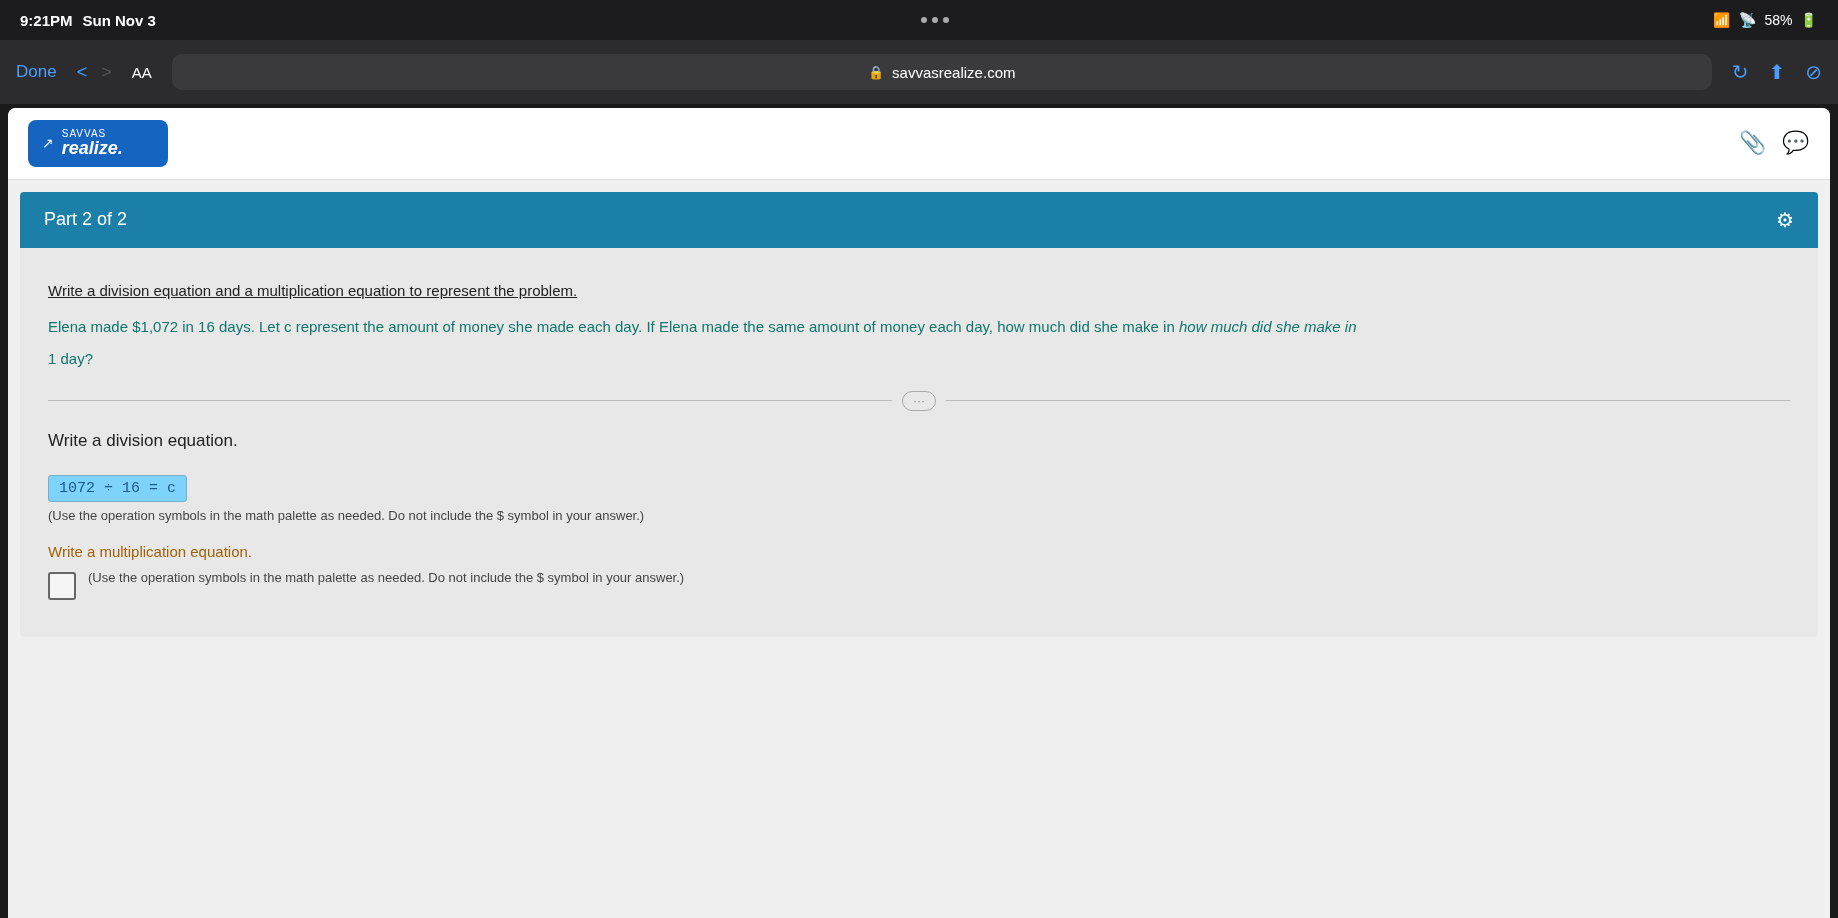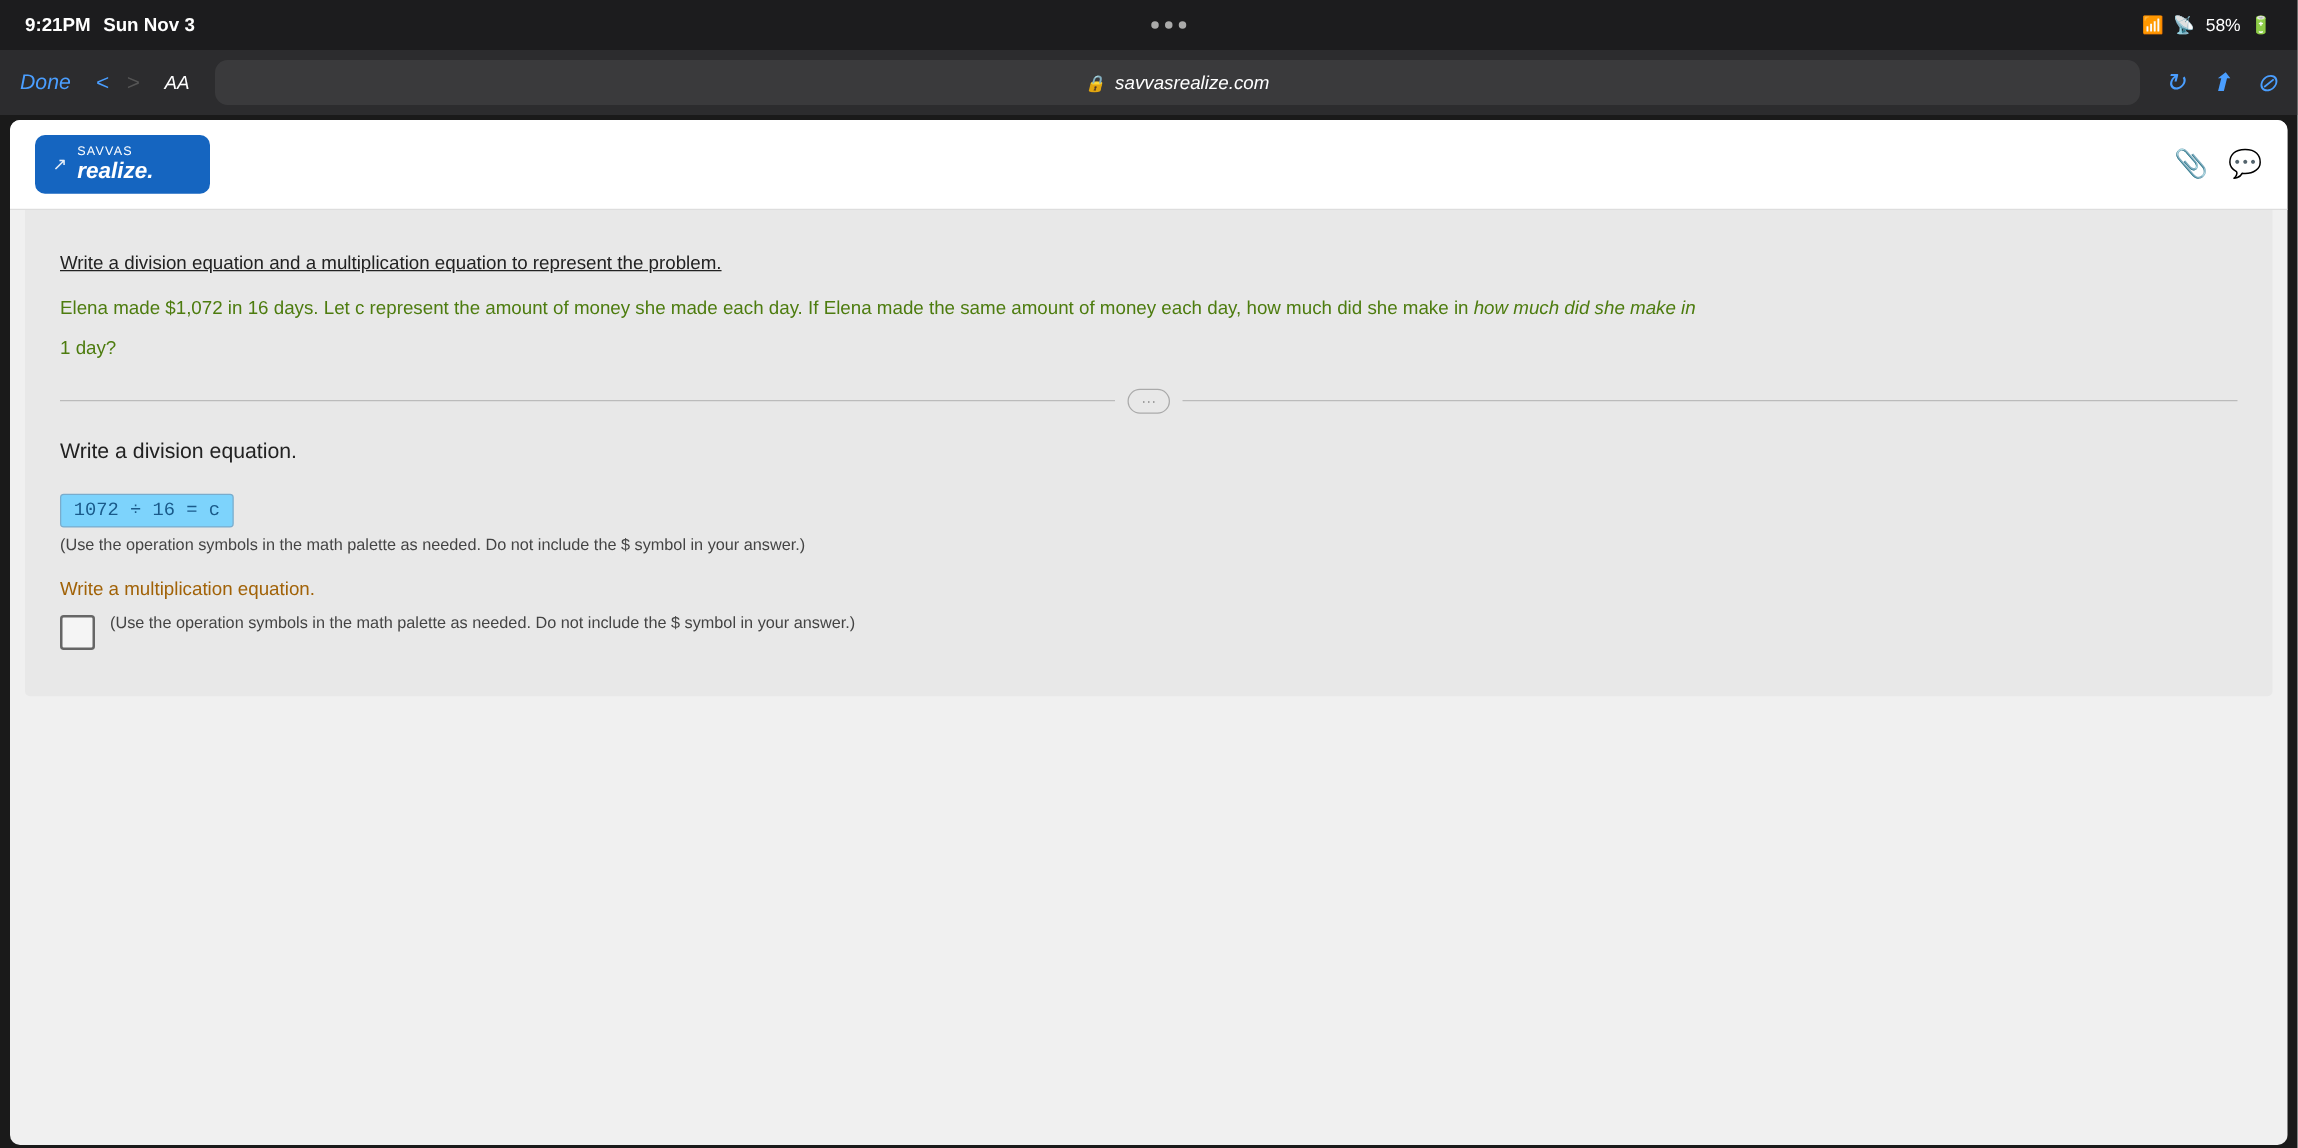--- a/index.html
+++ b/index.html
@@ -45,22 +45,21 @@
       font-size: 14px;
     }
 
     
     .browser-bar {
       background: #2c2c2e;
       display: flex;
       align-items: center;
       padding: 8px 16px;
       gap: 20px;
-      height: 52px;
-      font-style: italic;
+      height: 64px;
     }
     .browser-done {
       color: #4a9eff;
       font-size: 17px;
       font-weight: 400;
       cursor: pointer;
     }
     .browser-nav {
       display: flex;
       gap: 14px;
@@ -210,21 +209,21 @@
     .question-text {
       font-size: 15px;
       color: #222;
       line-height: 1.6;
       margin-bottom: 12px;
       text-decoration: underline;
     }
 
     .problem-text {
       font-size: 15px;
-      color: #4d7c0f;
+      color: #0f766e;
       line-height: 1.6;
       margin-bottom: 8px;
     }
 
     .problem-italic {
       font-style: italic;
     }
 
     .divider-row {
       display: flex;
@@ -346,20 +345,24 @@
       </div>
     </div>
     <div class="header-title-area">
     </div>
     <div class="header-icons">
       <span class="header-icon">📎</span>
       <span class="header-icon">💬</span>
     </div>
   </div>
 
+  <div class="part-banner">
+    <span class="part-label">Part 2 of 2</span>
+    <span class="gear-icon">⚙</span>
+  </div>
 
   <div class="question-area">
 
     <p class="question-text">Write a division equation and a multiplication equation to represent the problem.</p>
 
     <p class="problem-text">
       <span>Elena made $1,072 in 16 days. Let c represent the amount of money she made each day. If Elena made the same amount of money each day, how much did she make in</span>
       <span class="problem-italic"> how much did she make in</span>
     </p>
     <p class="problem-text">1 day?</p>

